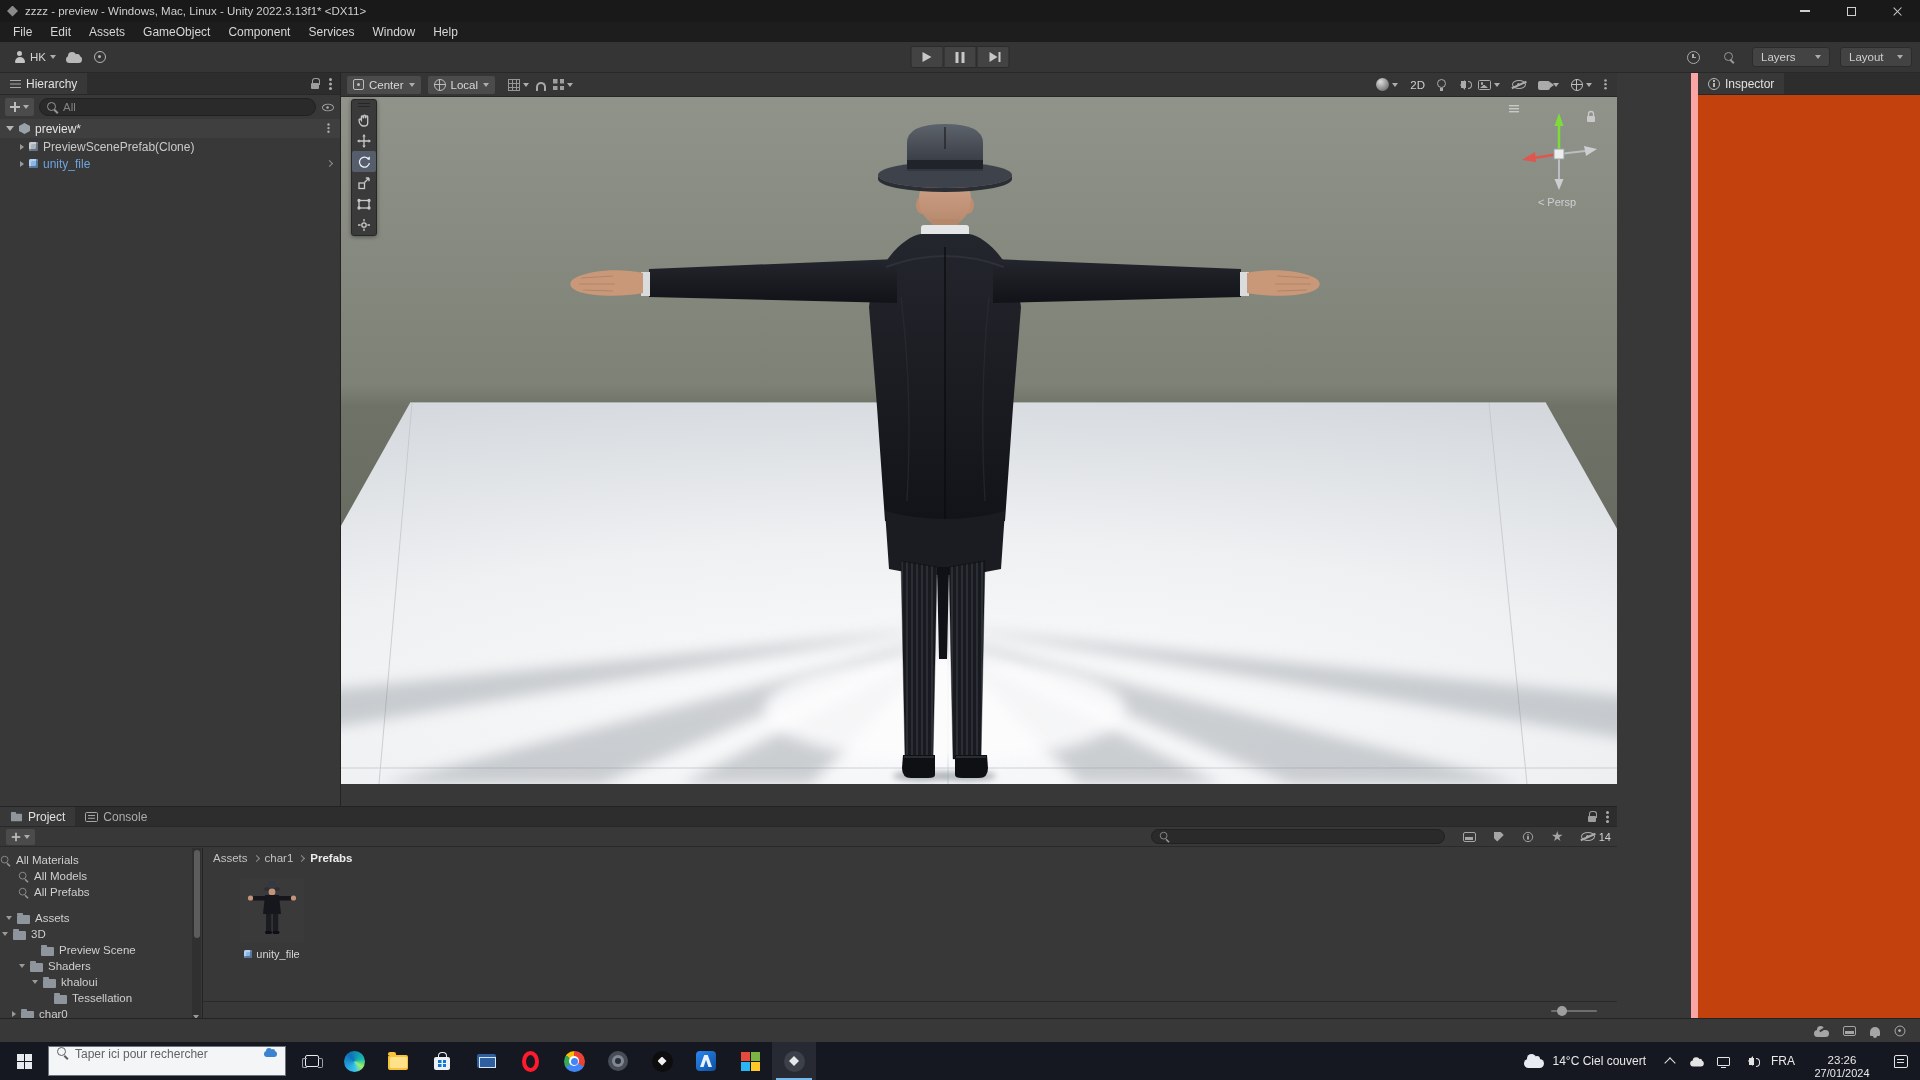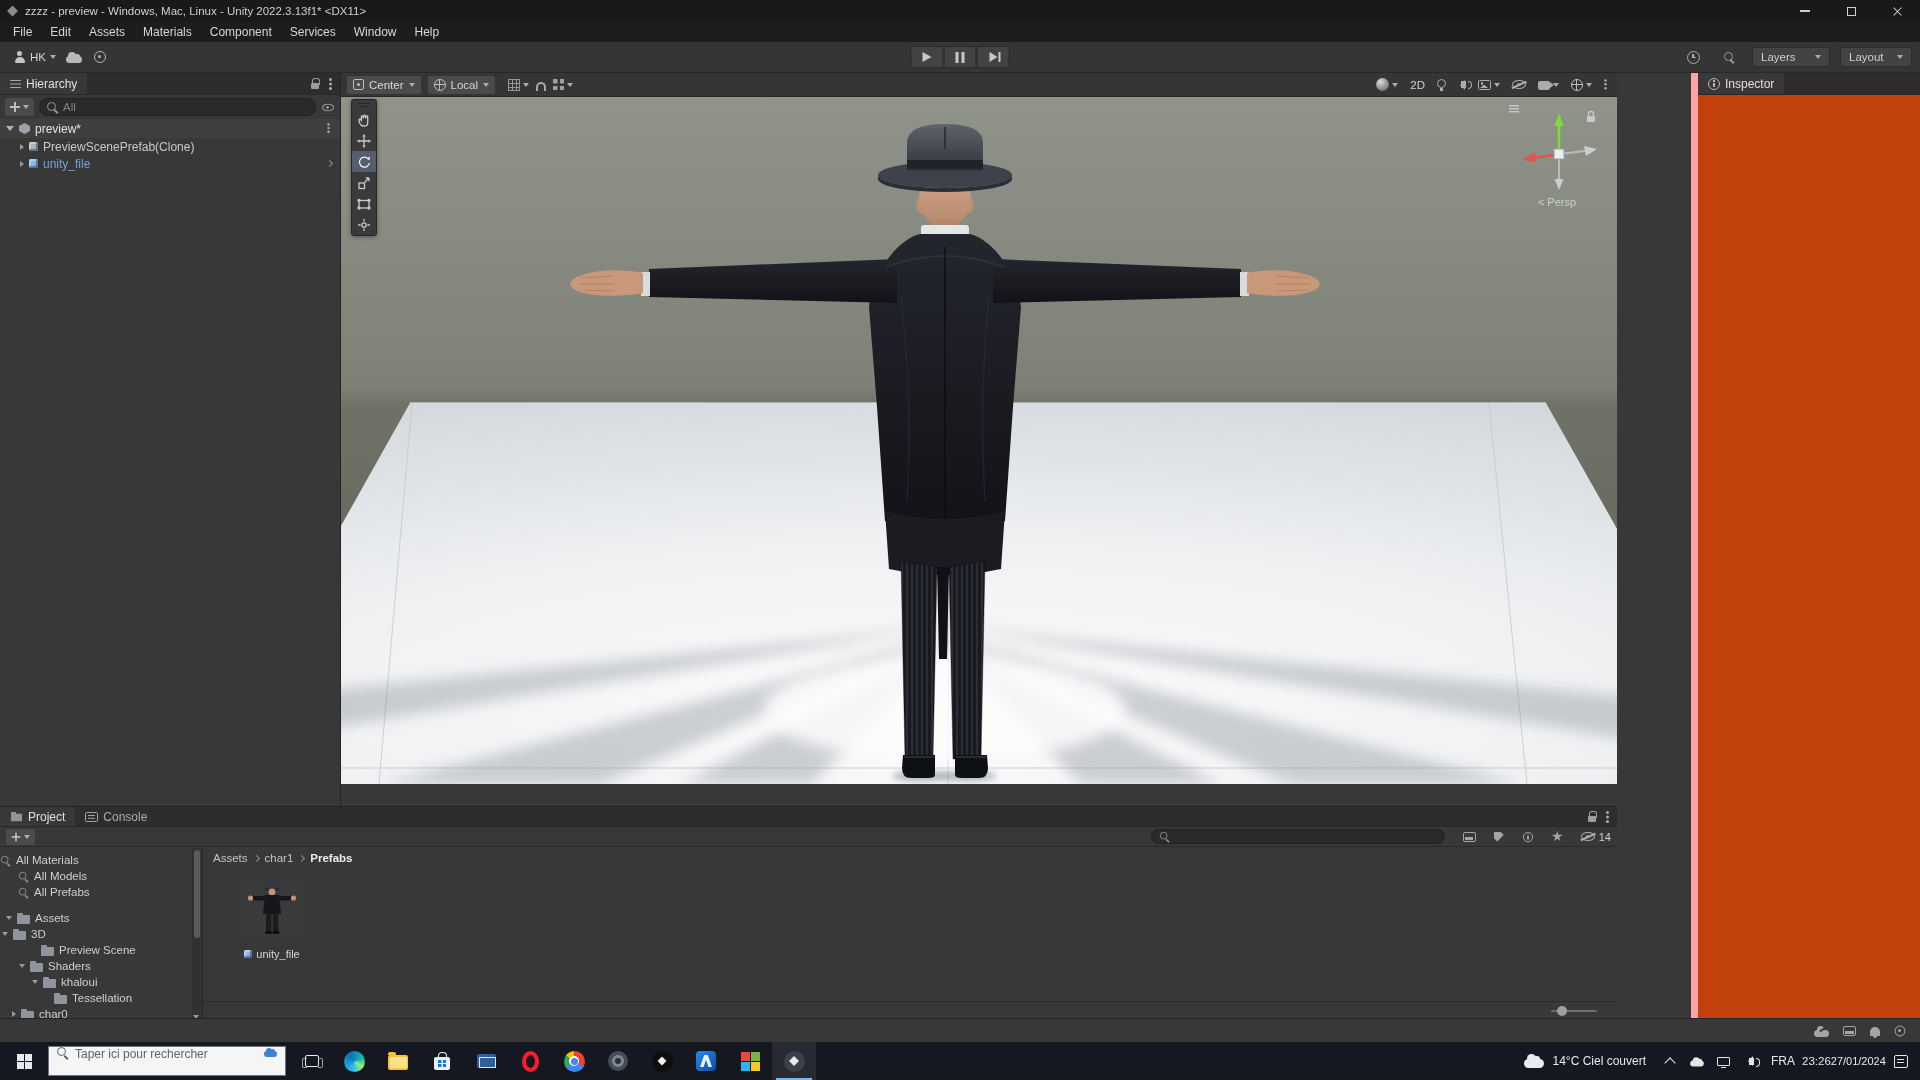--- a/index.html
+++ b/index.html
@@ -206,21 +206,21 @@
     <div class="win-btn">
         <span class="glyph-close"></span>
       </div>
   </div>
 </div>
 
 <div id="menubar" class="abs">
   <span class="menu-item">File</span>
   <span class="menu-item">Edit</span>
   <span class="menu-item">Assets</span>
-  <span class="menu-item">Materials</span>
+  <span class="menu-item">GameObject</span>
   <span class="menu-item">Component</span>
   <span class="menu-item">Services</span>
   <span class="menu-item">Window</span>
   <span class="menu-item">Help</span>
 </div>
 
 <div id="toolbar" class="abs">
   <div class="toolbtn">
     <span class="icn i-person"></span>
     <span style="font-size:11.5px">HK</span>
@@ -743,20 +743,20 @@
     </div>
   <div class="tb-slot sm">
       <span class="icn i-monitor"></span>
     </div>
   <div class="tb-slot sm">
       <span class="icn i-vol"></span>
     </div>
   <div class="tb-slot sm" style="width:38px">
     <span class="tray-txt">FRA</span>
   </div>
-  <div style="width:80px;height:38px;display:flex;flex-direction:row;align-items:center;justify-content:flex-start;line-height:13px">
+  <div style="width:80px;height:38px;display:flex;flex-direction:column;align-items:center;justify-content:flex-end;line-height:13px">
     <span class="tray-txt" style="font-size:11.5px">23:26</span>
     <span class="tray-txt" style="font-size:11px">27/01/2024</span>
   </div>
   <div class="tb-slot sm" style="width:38px">
       <span class="icn i-notif"></span>
     </div>
 </div>
 
 </body></html>

